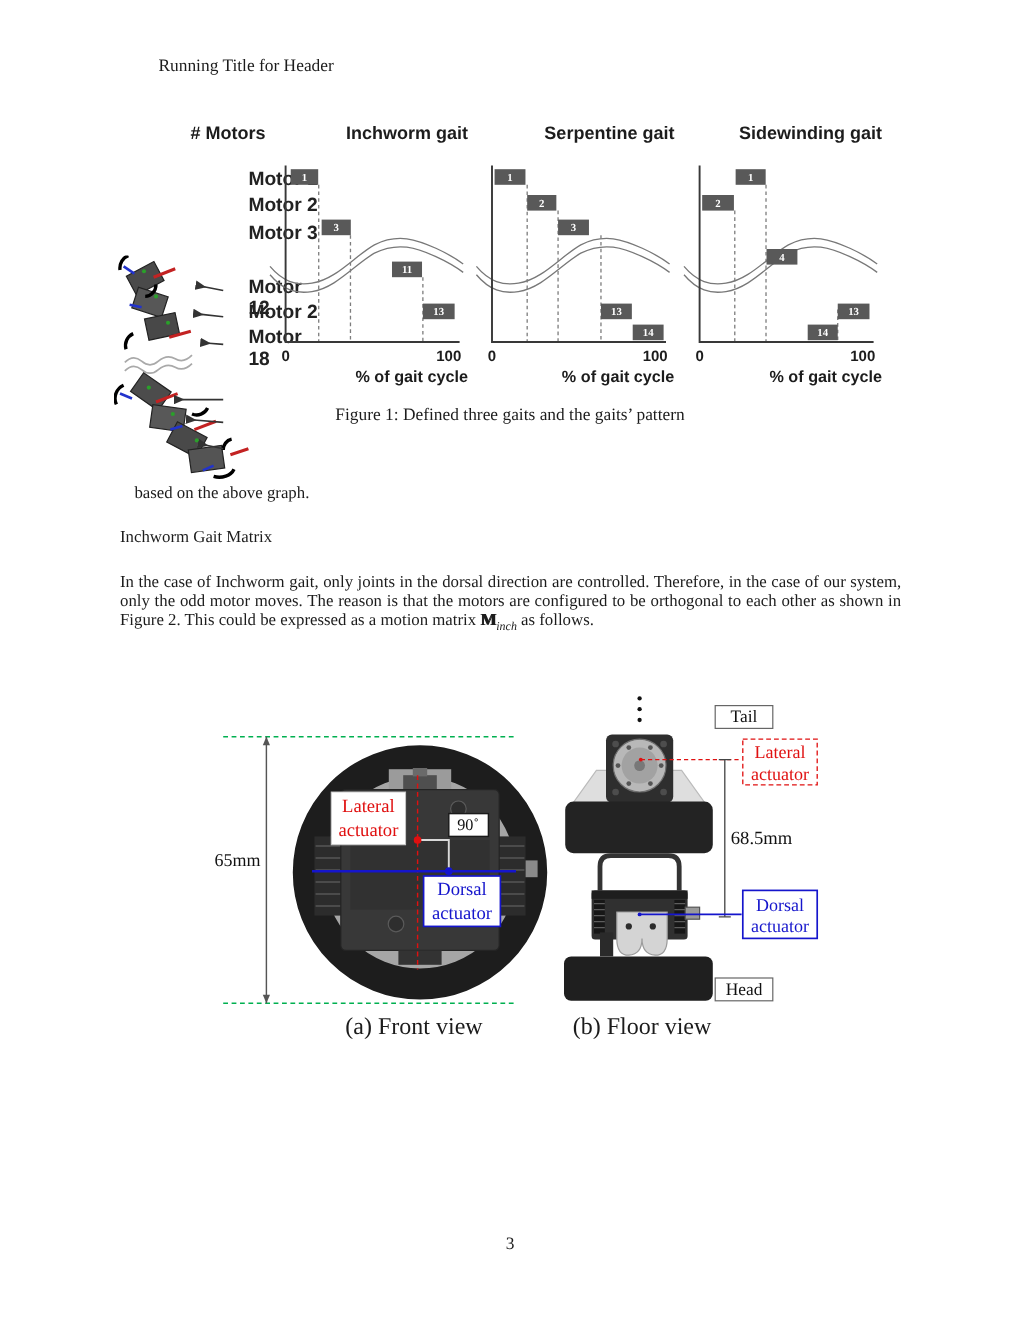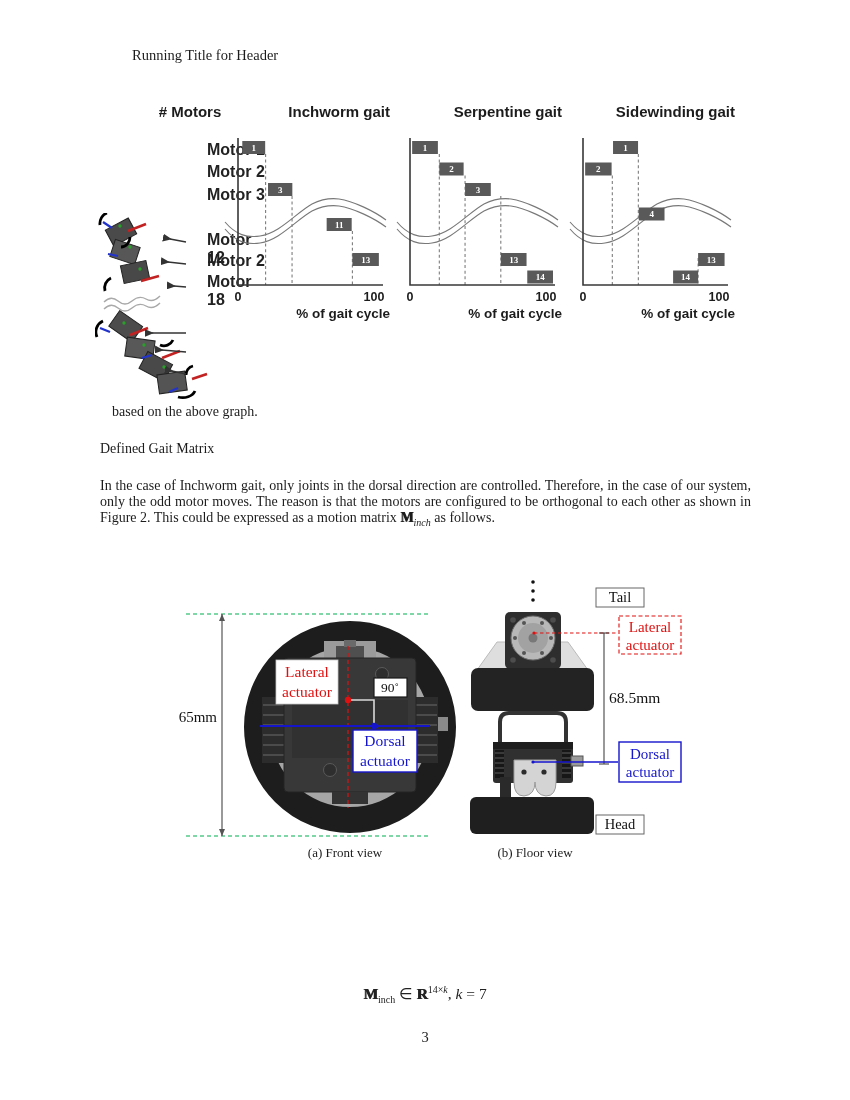--- a/index.html
+++ b/index.html
@@ -22,21 +22,21 @@
   
   .bodytext{left:100px;width:651px;font-size:14px;line-height:15.9px;}
   .p1{top:404px;margin-left:12px;}
   .p2{top:441px;}
   .p3{top:478px;text-align:justify;}
   .bb{font-weight:600;text-shadow:0.7px 0 0 currentColor;}
   sub.isub{font-style:italic;font-size:10px;}
   sub.rsub{font-size:10px;}
   sup.rsup{font-size:10px;}
   
-  .subcap{top:845px;width:160px;text-align:center;font-size:13px;}
+  .subcap{top:845px;width:160px;text-align:center;font-size:20px;}
   .fig2-caption{left:0;top:878px;width:850px;text-align:center;font-size:14.5px;}
   .equation{left:0;top:984px;width:850px;text-align:center;font-size:15.5px;color:#222;}
   .pageno{left:0;top:1029px;width:850px;text-align:center;font-size:14.5px;}
   svg text{font-family:"Liberation Serif",serif;}
 </style>
 </head>
 <body>
 
 <div id="page">
 
@@ -177,23 +177,24 @@
             <rect x="131.115" y="115" width="26.455" height="13" fill="#595959"></rect>
             <text x="144.3425" y="124.9" text-anchor="middle" font-size="9" font-weight="bold" fill="#ffffff" font-family="&quot;Liberation Sans&quot;, sans-serif">13</text>
           </g>
         </svg>
       <div class="abs tick tick-0 sans">0</div>
       <div class="abs tick tick-100 sans">100</div>
       <div class="abs xlabel sans">% of gait cycle</div>
     </div>
   </div>
 
+  <div class="abs fig-caption">Figure 1: Defined three gaits and the gaits’ pattern</div>
 
   <div class="abs bodytext p1">based on the above graph.</div>
-  <div class="abs bodytext p2">Defined Gait Matrix</div>
+  <div class="abs bodytext p2">Inchworm Gait Matrix</div>
   <div class="abs bodytext p3"><span>In the case of Inchworm gait, only joints in the dorsal direction are controlled. Therefore, in the case of our system, only the odd motor moves. The reason is that the motors are configured to be orthogonal to each other as shown in Figure 2. This could be expressed as a motion matrix </span><span class="bb">M</span><sub class="isub">inch</sub><span> as follows.</span></div>
 
   <svg class="abs" style="left:95px;top:575px;" width="595" height="272" viewBox="95 575 595 272">
 
     <g>
       <g stroke="#00b050" stroke-width="1.2" stroke-dasharray="4 3">
         <line x1="186" y1="614" x2="428" y2="614"></line>
         <line x1="186" y1="836" x2="428" y2="836"></line>
       </g>
       <g>
@@ -334,17 +335,16 @@
         <rect x="619" y="742" width="62" height="40" fill="#fff" stroke="#1515cc" stroke-width="1.4"></rect>
         <text x="650" y="759" text-anchor="middle" font-size="15" fill="#1515cc">Dorsal</text>
         <text x="650" y="777" text-anchor="middle" font-size="15" fill="#1515cc">actuator</text>
       </g>
     </g>
   </svg>
 
   <div class="abs subcap" style="left:265px;">(a) Front view</div>
   <div class="abs subcap" style="left:455px;">(b) Floor view</div>
 
-  <div class="abs equation"><span class="bb">M</span><sub class="rsub">inch</sub><span> ∈ </span><span class="bb">R</span><sup class="rsup"><span>14×</span><i>k</i></sup><span>, </span><i>k</i><span> = 7</span></div>
 
   <div class="abs pageno">3</div>
 
 </div>
 
 </body></html>

